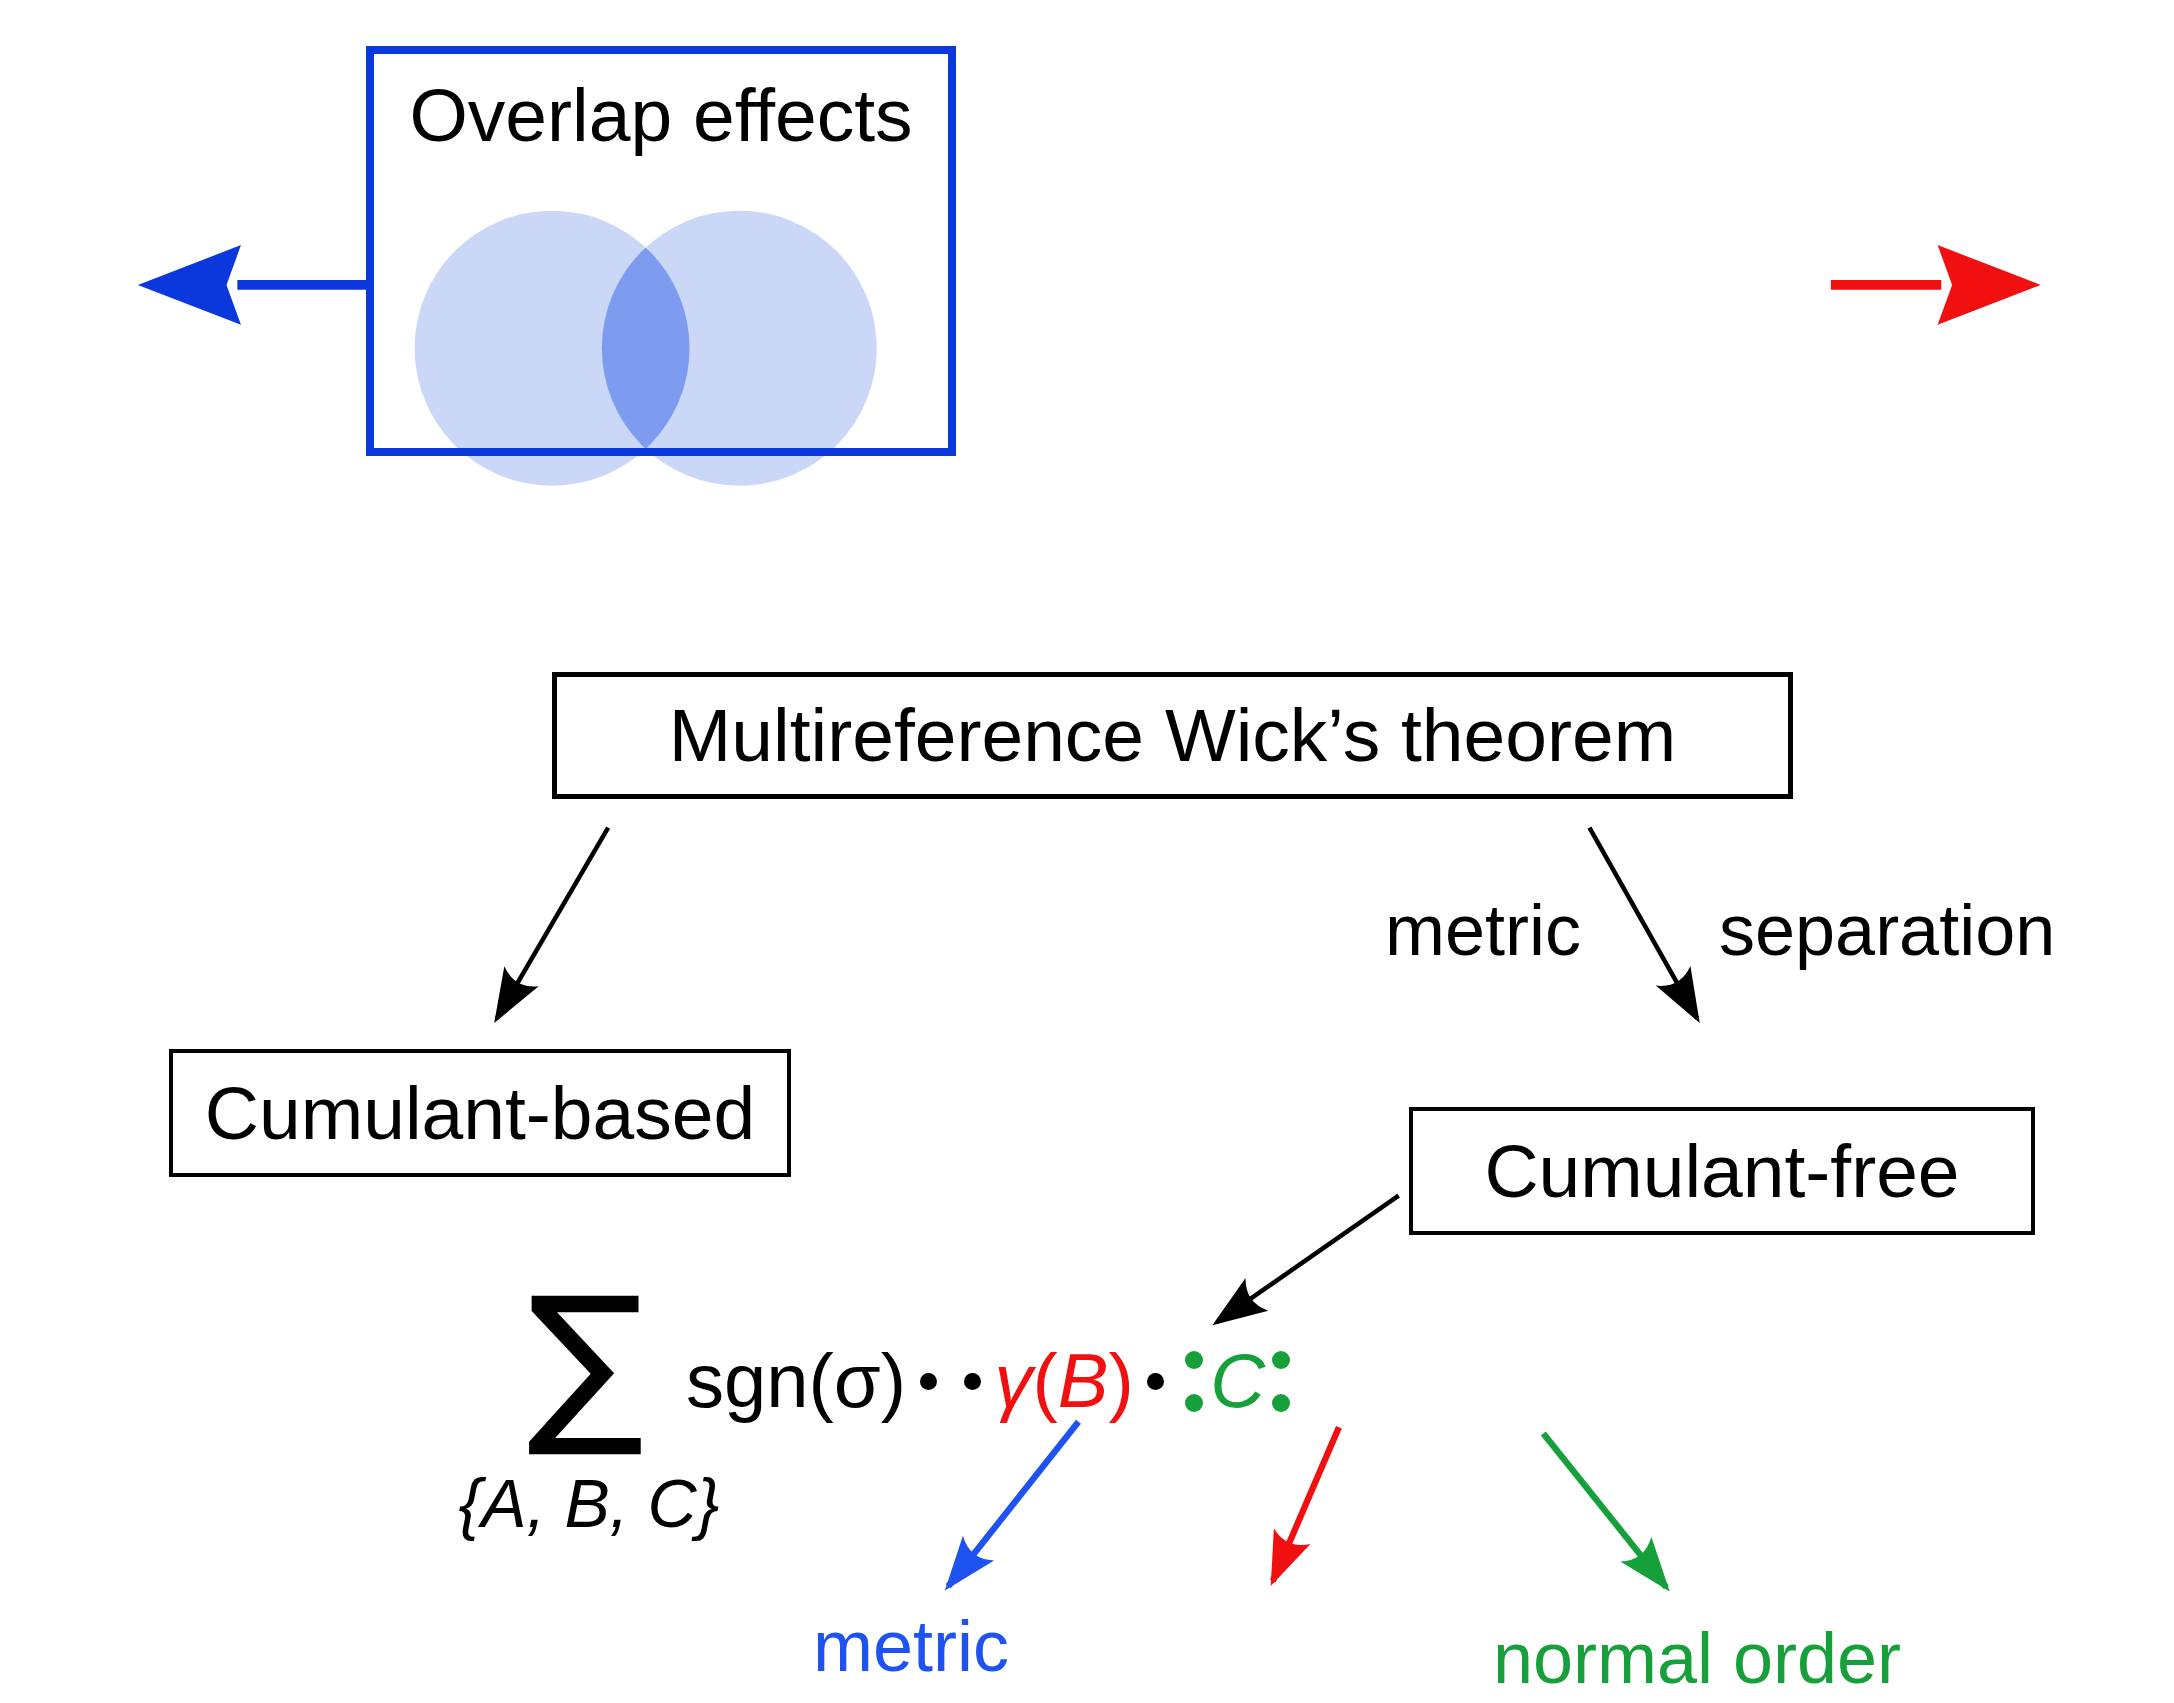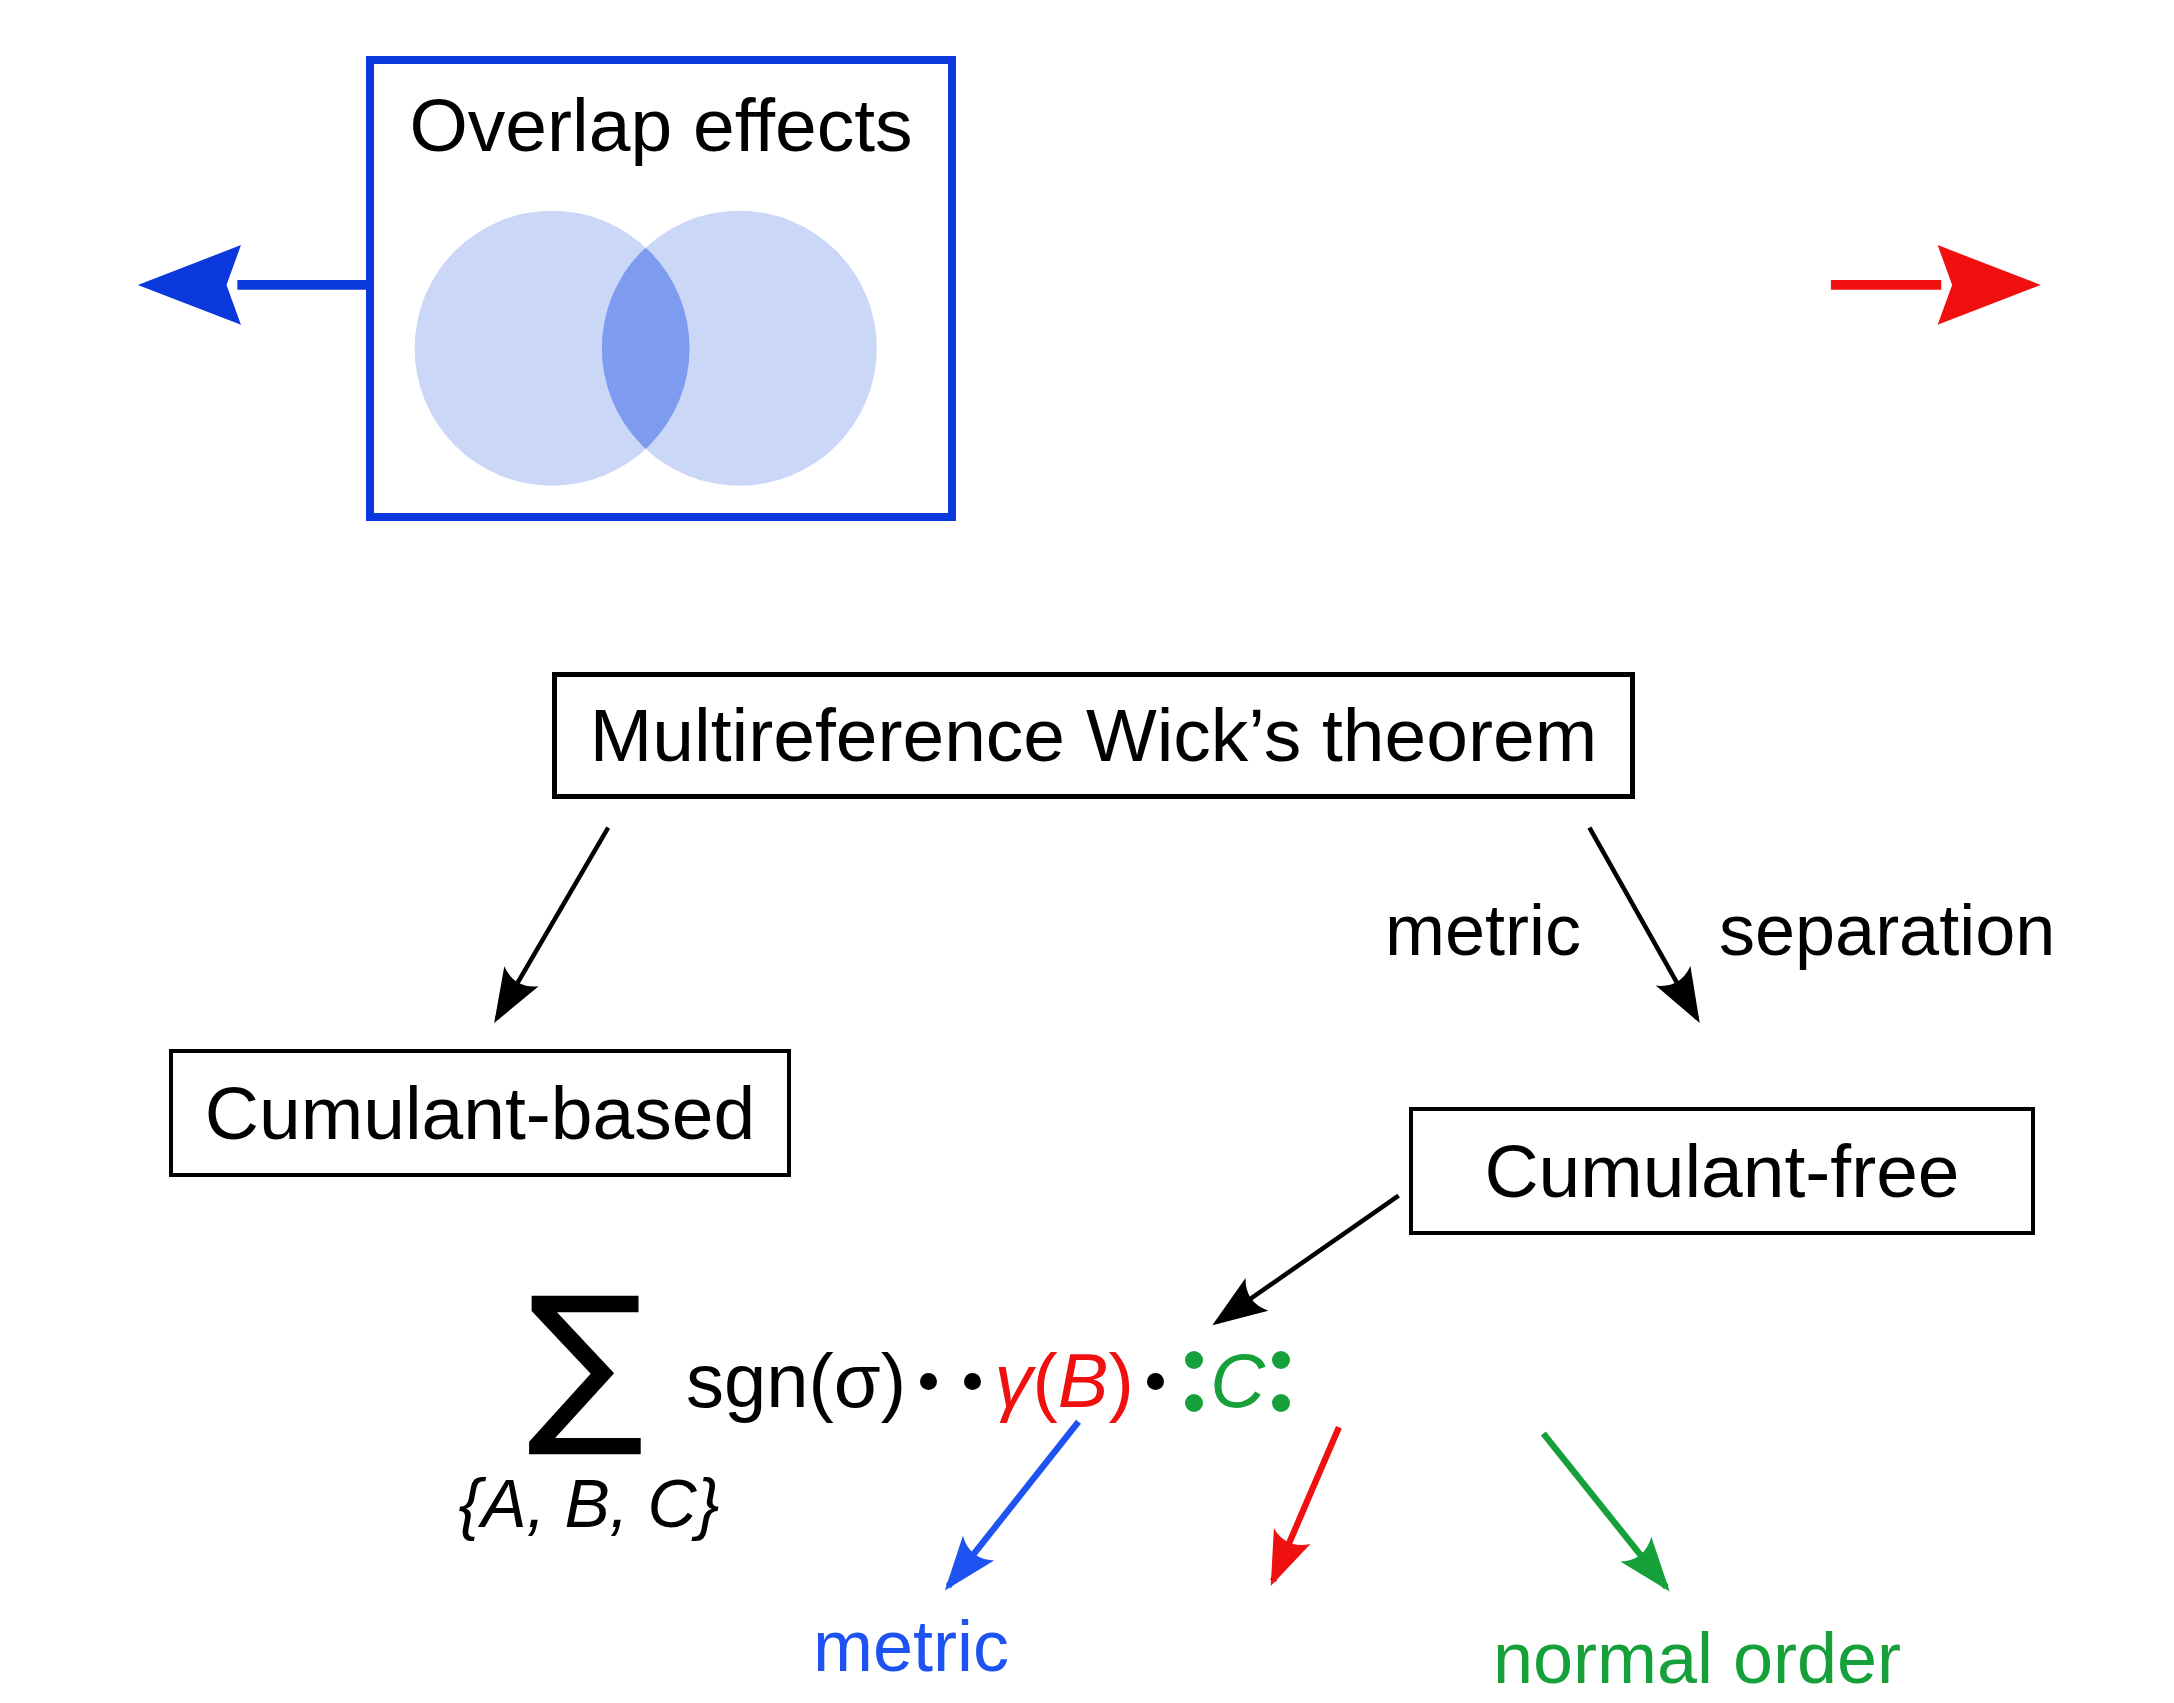--- a/index.html
+++ b/index.html
@@ -74,26 +74,26 @@
 
     <line x1="1757" y1="915" x2="1876" y2="1126" stroke="#000" stroke-width="5" marker-end="url(#mh-black)"></line>
 
     <line x1="1546" y1="1322" x2="1345" y2="1462" stroke="#000" stroke-width="5" marker-end="url(#mh-black)"></line>
 
     <line x1="1192" y1="1572" x2="1048" y2="1754" stroke="#1e53f2" stroke-width="7" marker-end="url(#mh-blue)"></line>
     <line x1="1480" y1="1578" x2="1407" y2="1748" stroke="#f01010" stroke-width="7" marker-end="url(#mh-red)"></line>
     <line x1="1706" y1="1585" x2="1842" y2="1755" stroke="#16a03a" stroke-width="7" marker-end="url(#mh-green)"></line>
   </svg>
 
-  <div class="box" style="left:366px;top:56px;width:590px;height:465px;border:8.1px solid #0a38dd;">
+  <div class="box" style="left:366px;top:46px;width:590px;height:410px;border:8.1px solid #0a38dd;">
     <div class="box-title" style="top:20px;">Overlap effects</div>
   </div>
 
 
-  <div class="box black-box" style="left:552px;top:672px;width:1083px;height:127px;">
+  <div class="box black-box" style="left:552px;top:672px;width:1241px;height:127px;">
     <span>Multireference Wick’s theorem</span>
   </div>
 
   <div class="edge-label" style="left:1581px;top:894px;transform:translateX(-100%);">metric</div>
   <div class="edge-label" style="left:1719px;top:894px;">separation</div>
 
   <div class="box black-box" style="left:169px;top:1049px;width:622px;height:128px;border-width:4.5px;">
     <span>Cumulant-based</span>
   </div>
 

